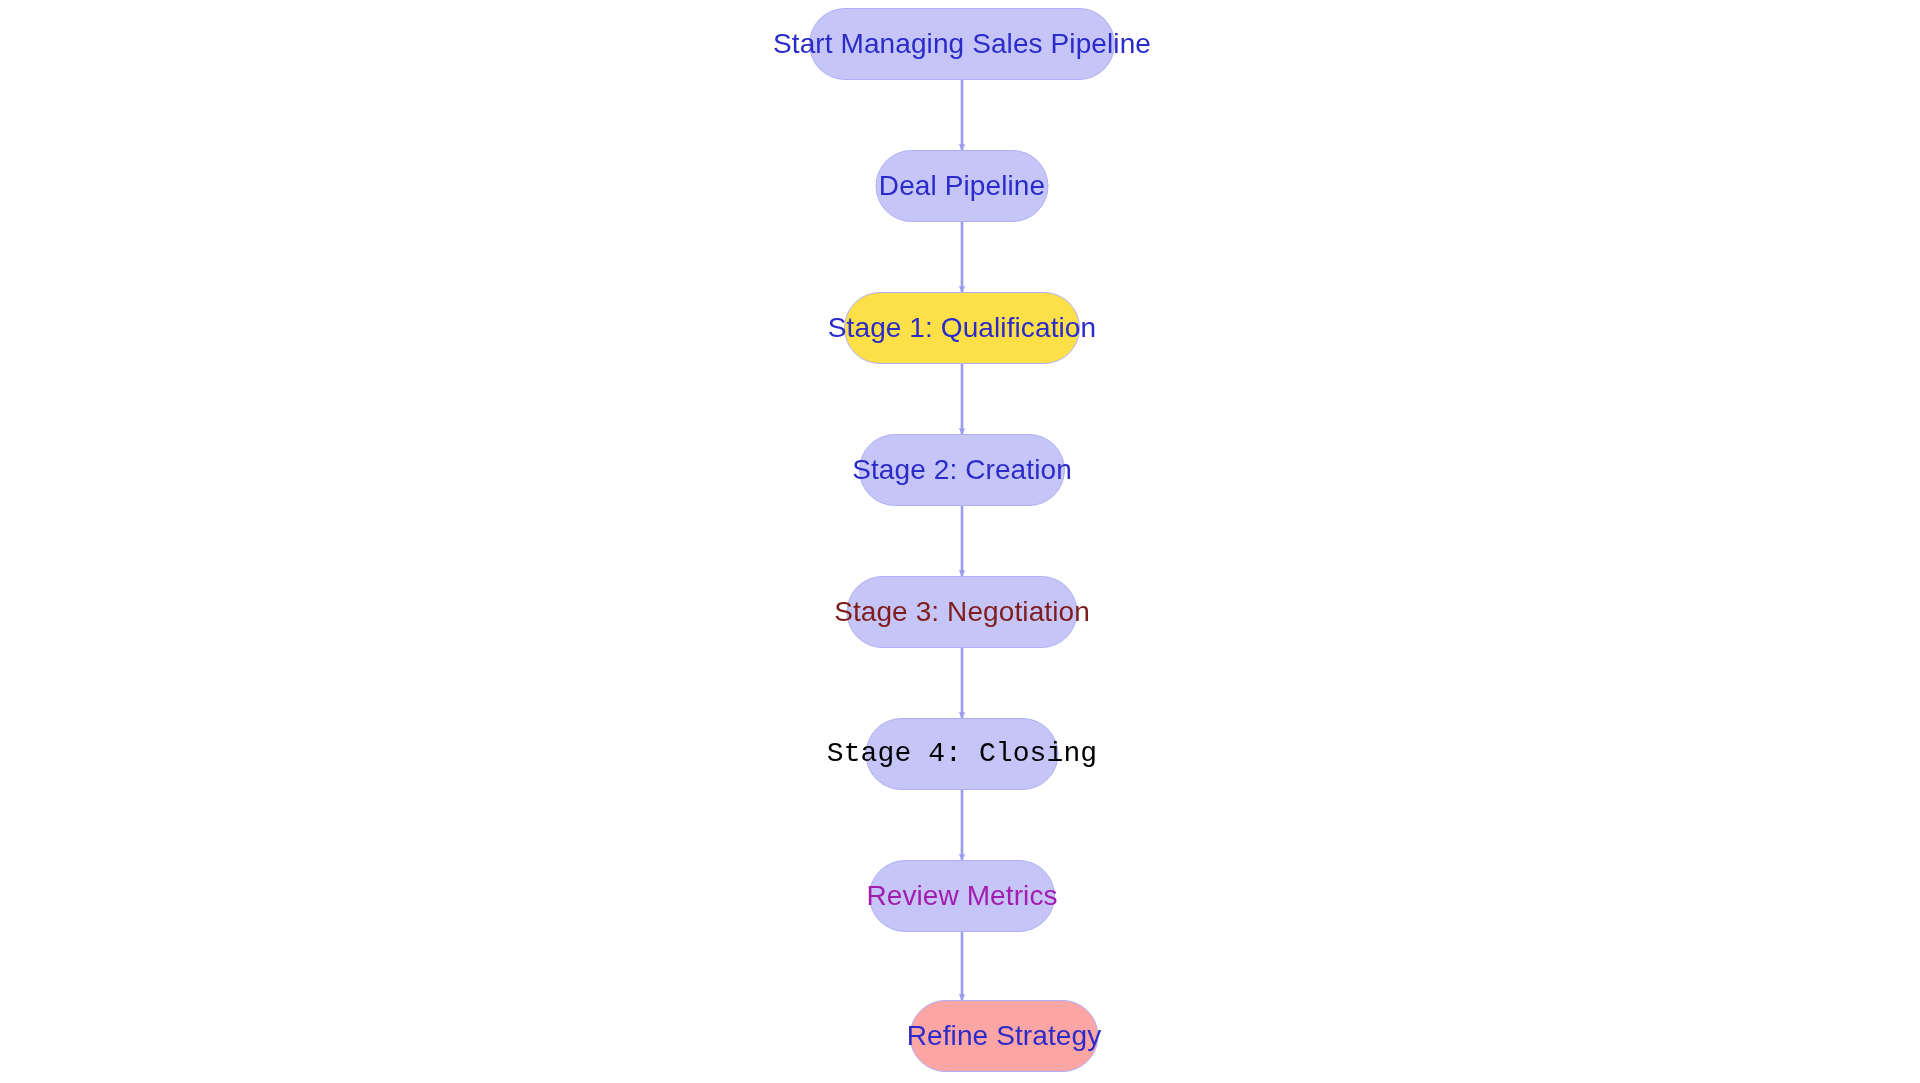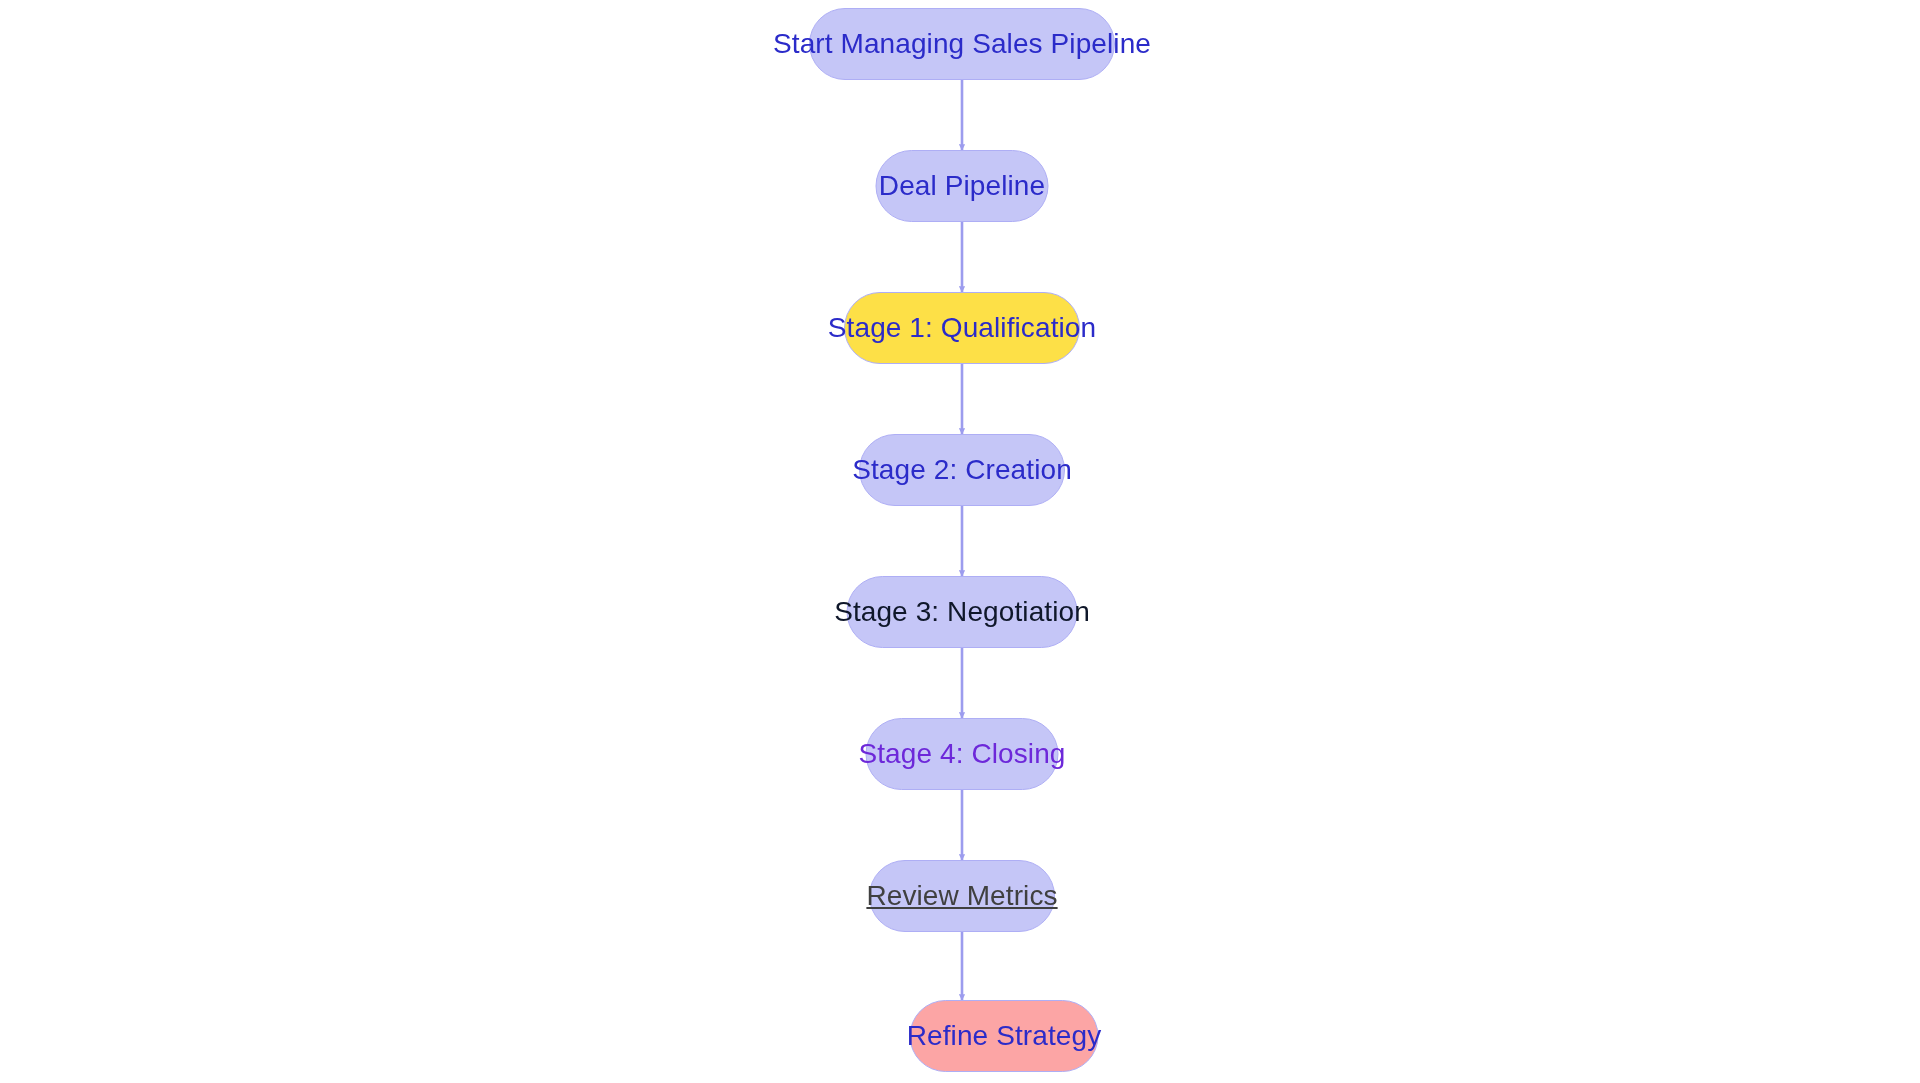--- a/index.html
+++ b/index.html
@@ -91,26 +91,26 @@
       <div class="flow-node" style="width: 173px; left: 962px; top: 150px; height: 72px; border-radius: 36px; background: rgb(197, 198, 247); border-color: rgb(174, 174, 245);">
         <span class="flow-node-label" style="color: rgb(43, 43, 201);">Deal Pipeline</span>
       </div>
       <div class="flow-node" style="width: 236px; left: 962px; top: 292px; height: 72px; border-radius: 36px; background: #fde047; border-color: rgb(174, 174, 245);">
         <span class="flow-node-label" style="color: rgb(43, 43, 201);">Stage 1: Qualification</span>
       </div>
       <div class="flow-node" style="width: 206px; left: 962px; top: 434px; height: 72px; border-radius: 36px; background: rgb(197, 198, 247); border-color: rgb(174, 174, 245);">
         <span class="flow-node-label" style="color: rgb(43, 43, 201);">Stage 2: Creation</span>
       </div>
       <div class="flow-node" style="width: 231px; left: 962px; top: 576px; height: 72px; border-radius: 36px; background: rgb(197, 198, 247); border-color: rgb(174, 174, 245);">
-        <span class="flow-node-label" style="color: #0f172a;">Stage 3: Negotiation</span>
+        <span class="flow-node-label" style="color: #7f1d1d;">Stage 3: Negotiation</span>
       </div>
       <div class="flow-node" style="width: 193px; left: 962px; top: 718px; height: 72px; border-radius: 36px; background: rgb(197, 198, 247); border-color: rgb(174, 174, 245);">
-        <span class="flow-node-label" style="color: #6d28d9;">Stage 4: Closing</span>
+        <span class="flow-node-label" style="color: #000000; font-family: Liberation Mono, monospace;">Stage 4: Closing</span>
       </div>
       <div class="flow-node" style="width: 186px; left: 962px; top: 860px; height: 72px; border-radius: 36px; background: rgb(197, 198, 247); border-color: rgb(174, 174, 245);">
-        <span class="flow-node-label" style="color: #404040; text-decoration: underline;">Review Metrics</span>
+        <span class="flow-node-label" style="color: #a21caf;">Review Metrics</span>
       </div>
       <div class="flow-node" style="width: 189px; left: 1004px; top: 1000px; height: 72px; border-radius: 36px; background: #fca5a5; border-color: rgb(174, 174, 245);">
         <span class="flow-node-label" style="color: rgb(43, 43, 201);">Refine Strategy</span>
       </div>
     </div>
 
 </div>
 
 </body></html>

